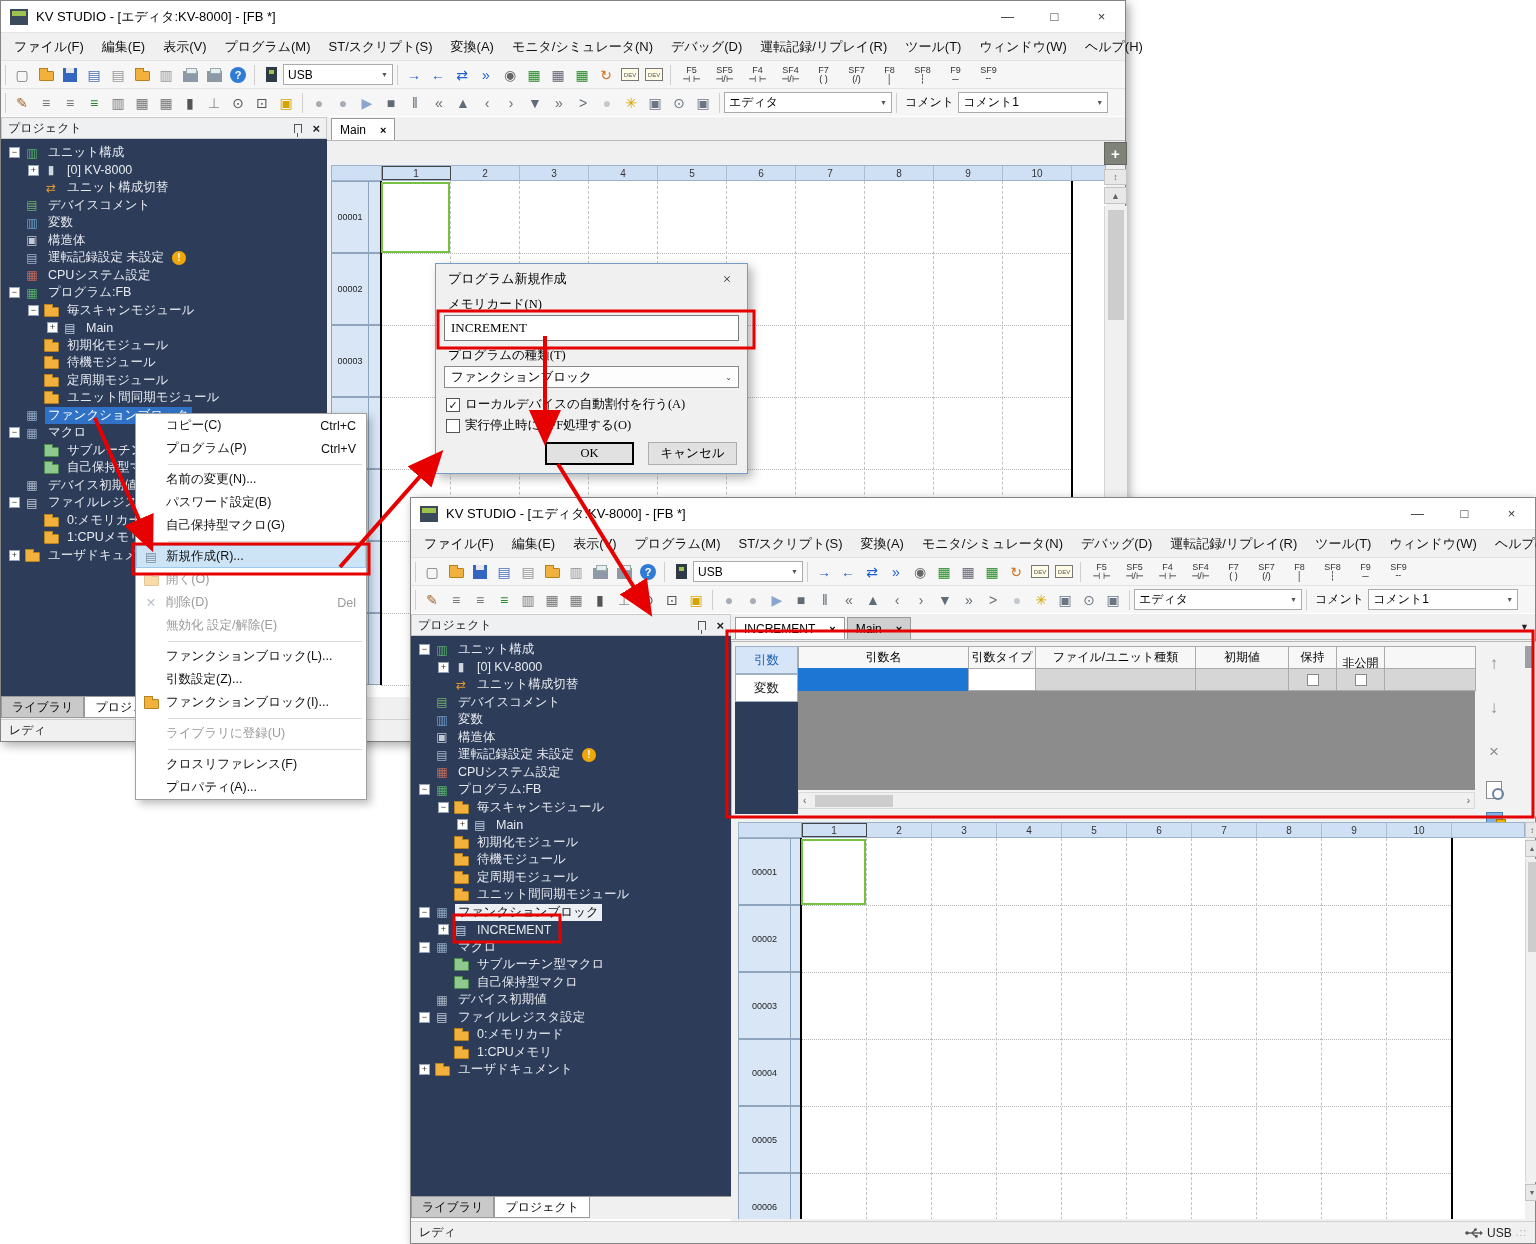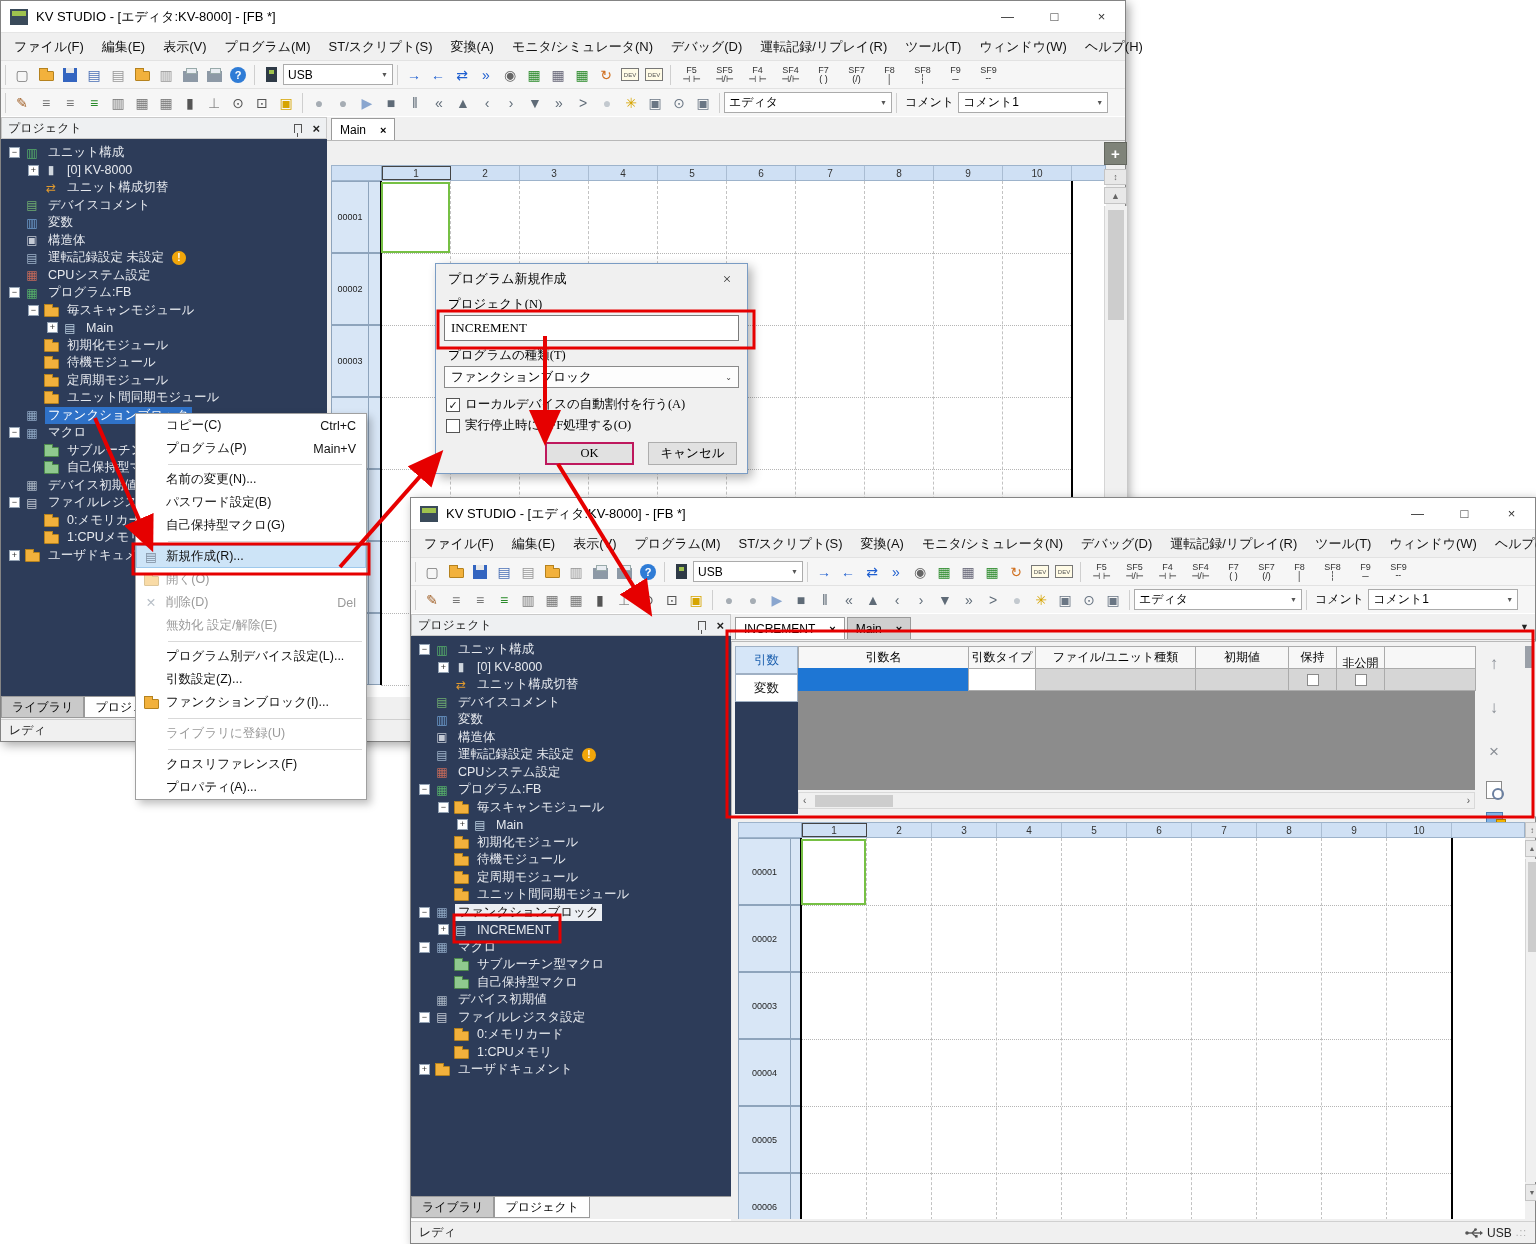--- a/index.html
+++ b/index.html
@@ -107,21 +107,21 @@
   .dtitle{height:30px;background:#f0f0f0;display:flex;align-items:center;padding-left:12px;font-size:13px;}
   .dclose{margin-left:auto;width:40px;text-align:center;font-size:15px;color:#333;}
   .dlabel{margin:2px 0 2px 12px;font-size:12.5px;}
   .dinput{margin:0 8px 6px 8px;height:26px;background:#fff;border:1px solid #7a7a7a;font-size:13px;display:flex;align-items:center;padding-left:6px;}
   .dselect{margin:0 8px 8px 8px;height:22px;background:#fdfdfd;border:1px solid #8a8a8a;font-size:12.5px;display:flex;align-items:center;padding:0 6px;}
   .dselect .selarrow{margin-left:auto;font-size:8px;color:#444;}
   .dcheck{display:flex;align-items:center;margin:4px 0 4px 10px;font-size:12.5px;gap:5px;}
   .cb{width:14px;height:14px;background:#fff;border:1px solid #555;font-size:11px;line-height:12px;text-align:center;color:#111;flex:none;}
   .dbtns{position:absolute;right:10px;bottom:8px;display:flex;gap:14px;}
   .dbtn{width:89px;height:23px;background:#e1e1e1;border:1px solid #adadad;font-size:12.5px;font-family:inherit;}
-  .dbtn.focus{border:2px solid #be185d;}
+  .dbtn.focus{border:2px solid #000000;}
 
   #overlay{position:absolute;left:0;top:0;z-index:90;pointer-events:none;}
 </style>
 </head>
 <body>
 
 <div class="window" id="win1" style="left:0;top:0;width:1126px;height:742px;">
   <div class="titlebar">
     <span class="appicon"></span>
     <span class="title">KV STUDIO - [エディタ:KV-8000] - [FB *]</span>
@@ -945,21 +945,21 @@
 
 <div class="ctxmenu" id="ctxmenu" style="left:135px;top:413px;width:232px;">
     <div class="cmi">
       <span class="gut"></span>
       <span class="ltx">コピー(C)</span>
       <span class="sc">Ctrl+C</span>
     </div>
     <div class="cmi">
       <span class="gut"></span>
       <span class="ltx">プログラム(P)</span>
-      <span class="sc">Main+V</span>
+      <span class="sc">Ctrl+V</span>
     </div>
     <div class="cmsep"></div>
     <div class="cmi">
       <span class="gut"></span>
       <span class="ltx">名前の変更(N)...</span>
     </div>
     <div class="cmi">
       <span class="gut"></span>
       <span class="ltx">パスワード設定(B)</span>
     </div>
@@ -987,21 +987,21 @@
       <span class="ltx">削除(D)</span>
       <span class="sc">Del</span>
     </div>
     <div class="cmi dis">
       <span class="gut"></span>
       <span class="ltx">無効化 設定/解除(E)</span>
     </div>
     <div class="cmsep"></div>
     <div class="cmi">
       <span class="gut"></span>
-      <span class="ltx">プログラム別デバイス設定(L)...</span>
+      <span class="ltx">ファンクションブロック(L)...</span>
     </div>
     <div class="cmi">
       <span class="gut"></span>
       <span class="ltx">引数設定(Z)...</span>
     </div>
     <div class="cmi">
       <span class="gut">
         <span class="ifolder"></span>
       </span>
       <span class="ltx">ファンクションブロック(I)...</span>
@@ -1020,21 +1020,21 @@
       <span class="gut"></span>
       <span class="ltx">プロパティ(A)...</span>
     </div>
   </div>
 
 <div class="dialog">
   <div class="dtitle">
     <span>プログラム新規作成</span>
     <span class="dclose">×</span>
   </div>
-  <div class="dlabel">プロジェクト(N)</div>
+  <div class="dlabel">メモリカード(N)</div>
   <div class="dinput">INCREMENT</div>
   <div class="dlabel">プログラムの種類(T)</div>
   <div class="dselect">
     <span>ファンクションブロック</span>
     <span class="selarrow">⌄</span>
   </div>
   <label class="dcheck">
     <span class="cb">✓</span>
     <span>ローカルデバイスの自動割付を行う(A)</span>
   </label>

